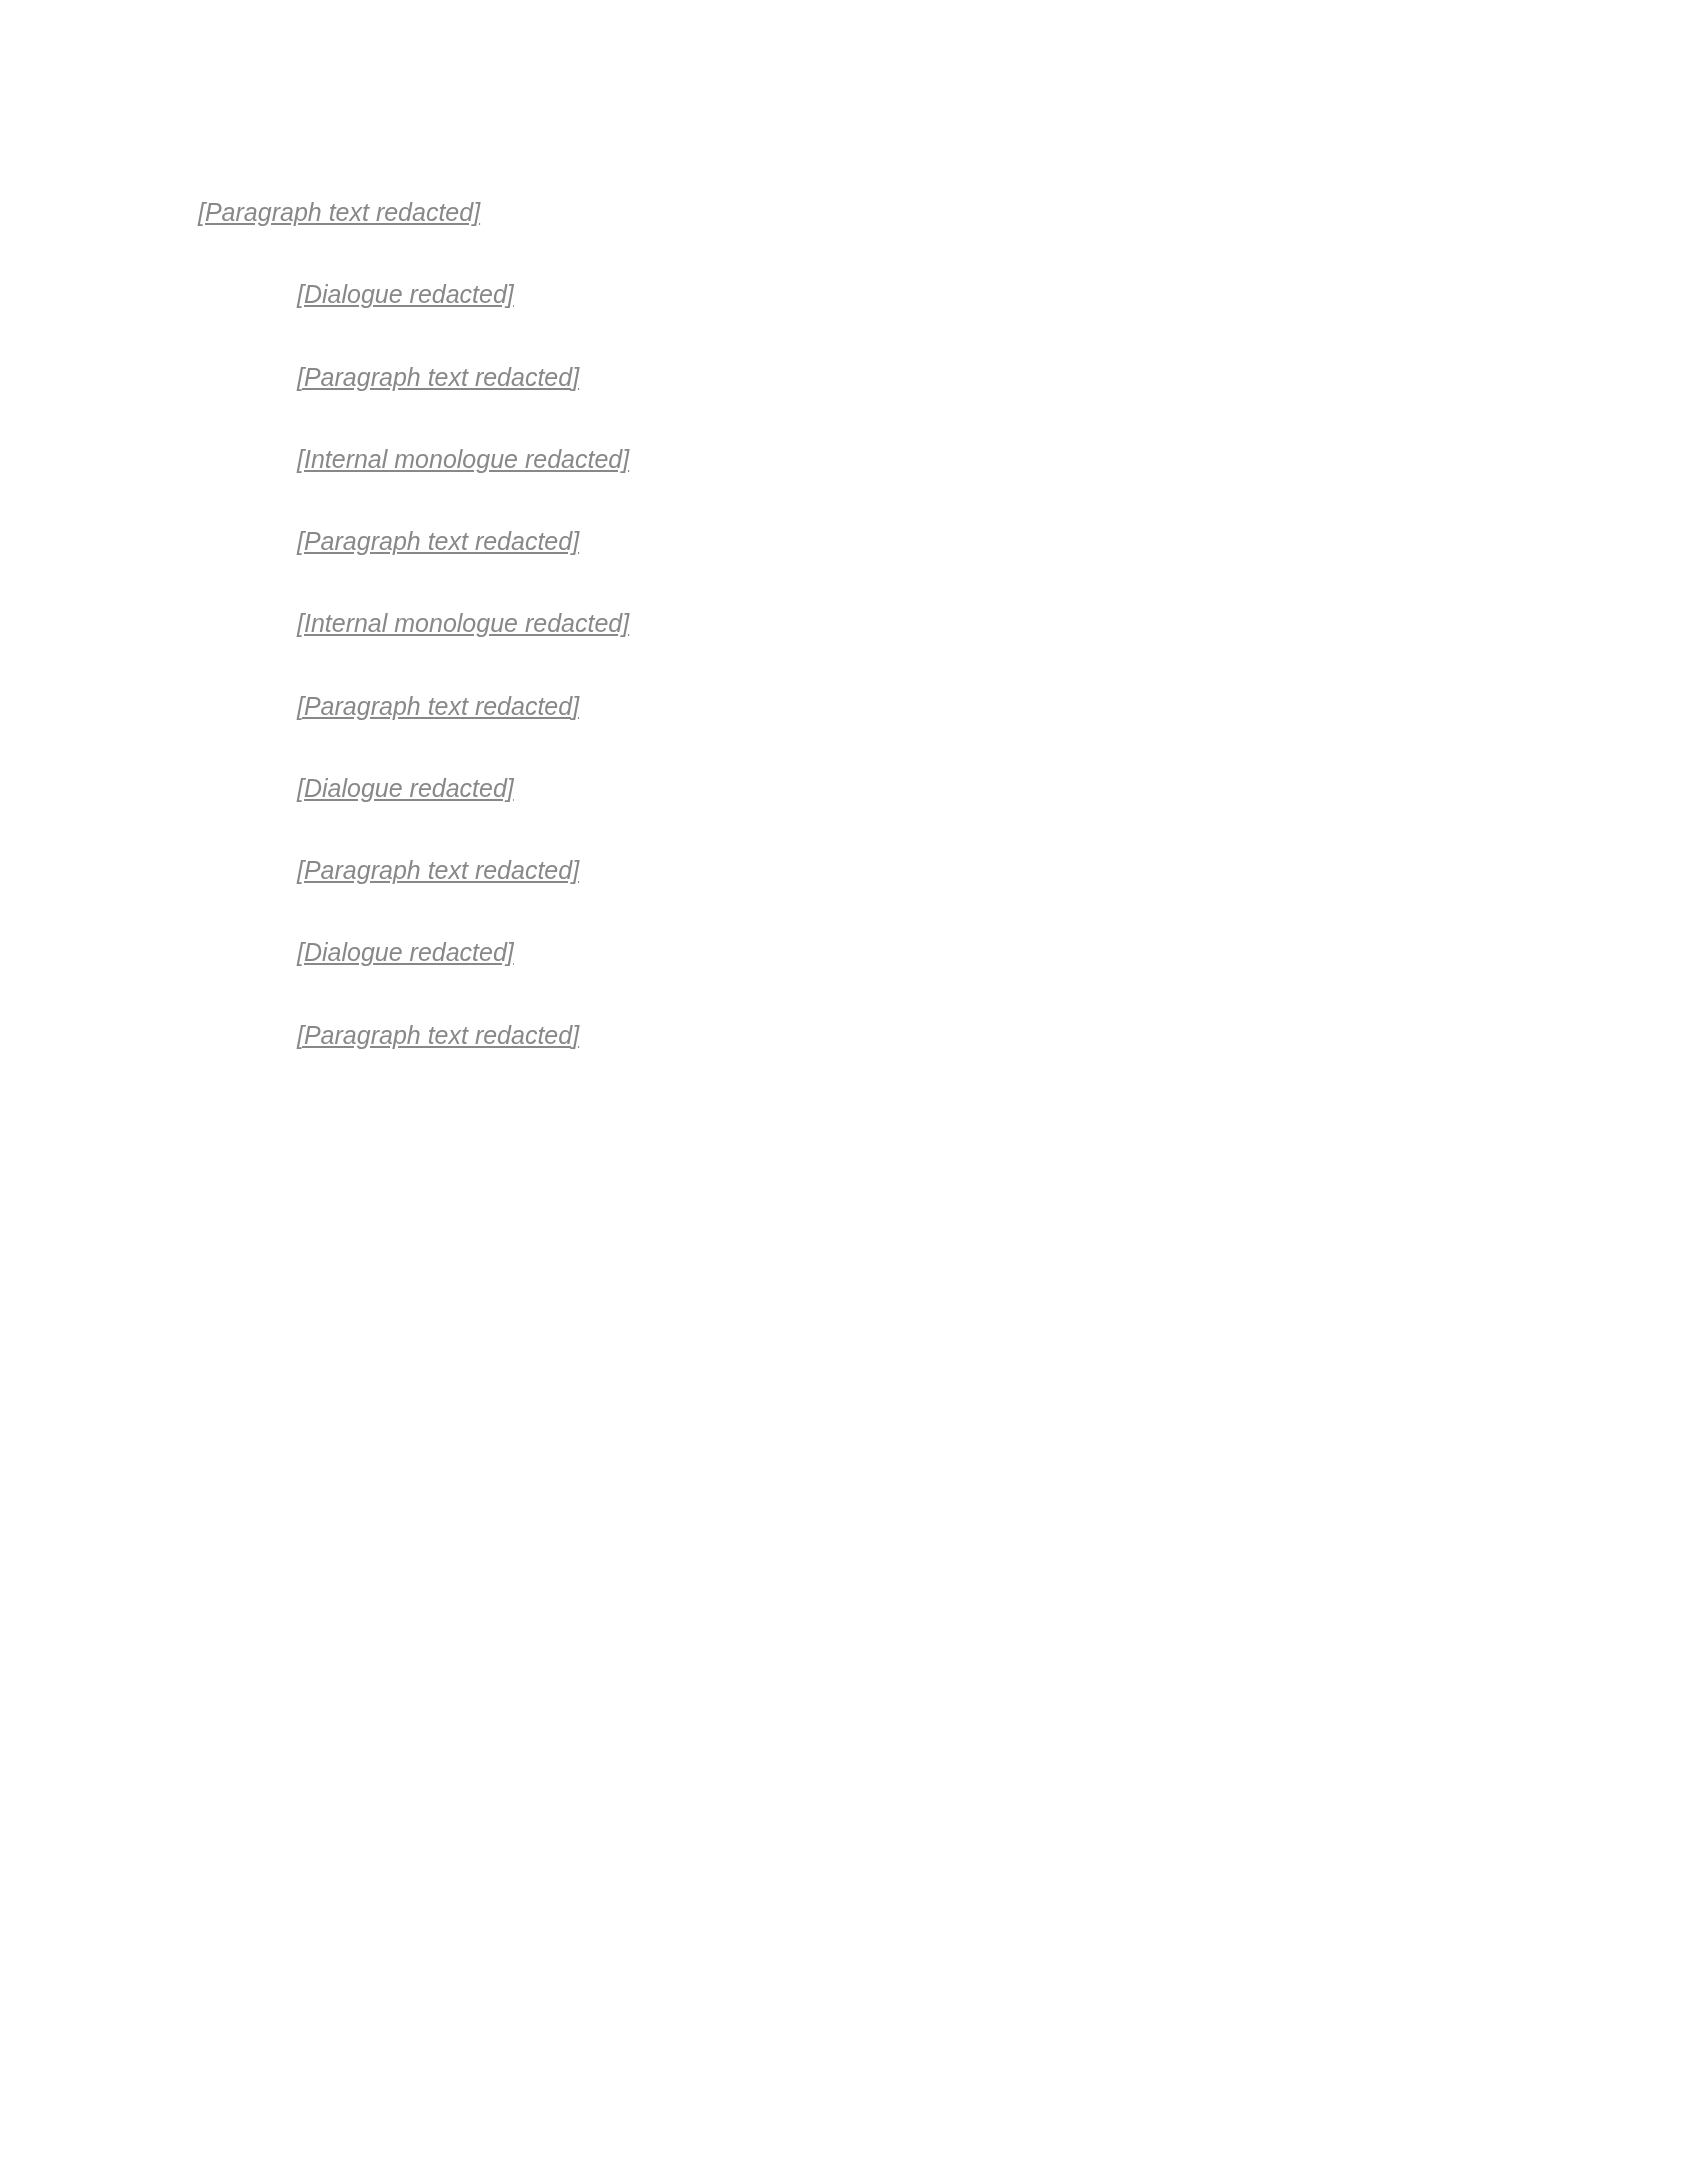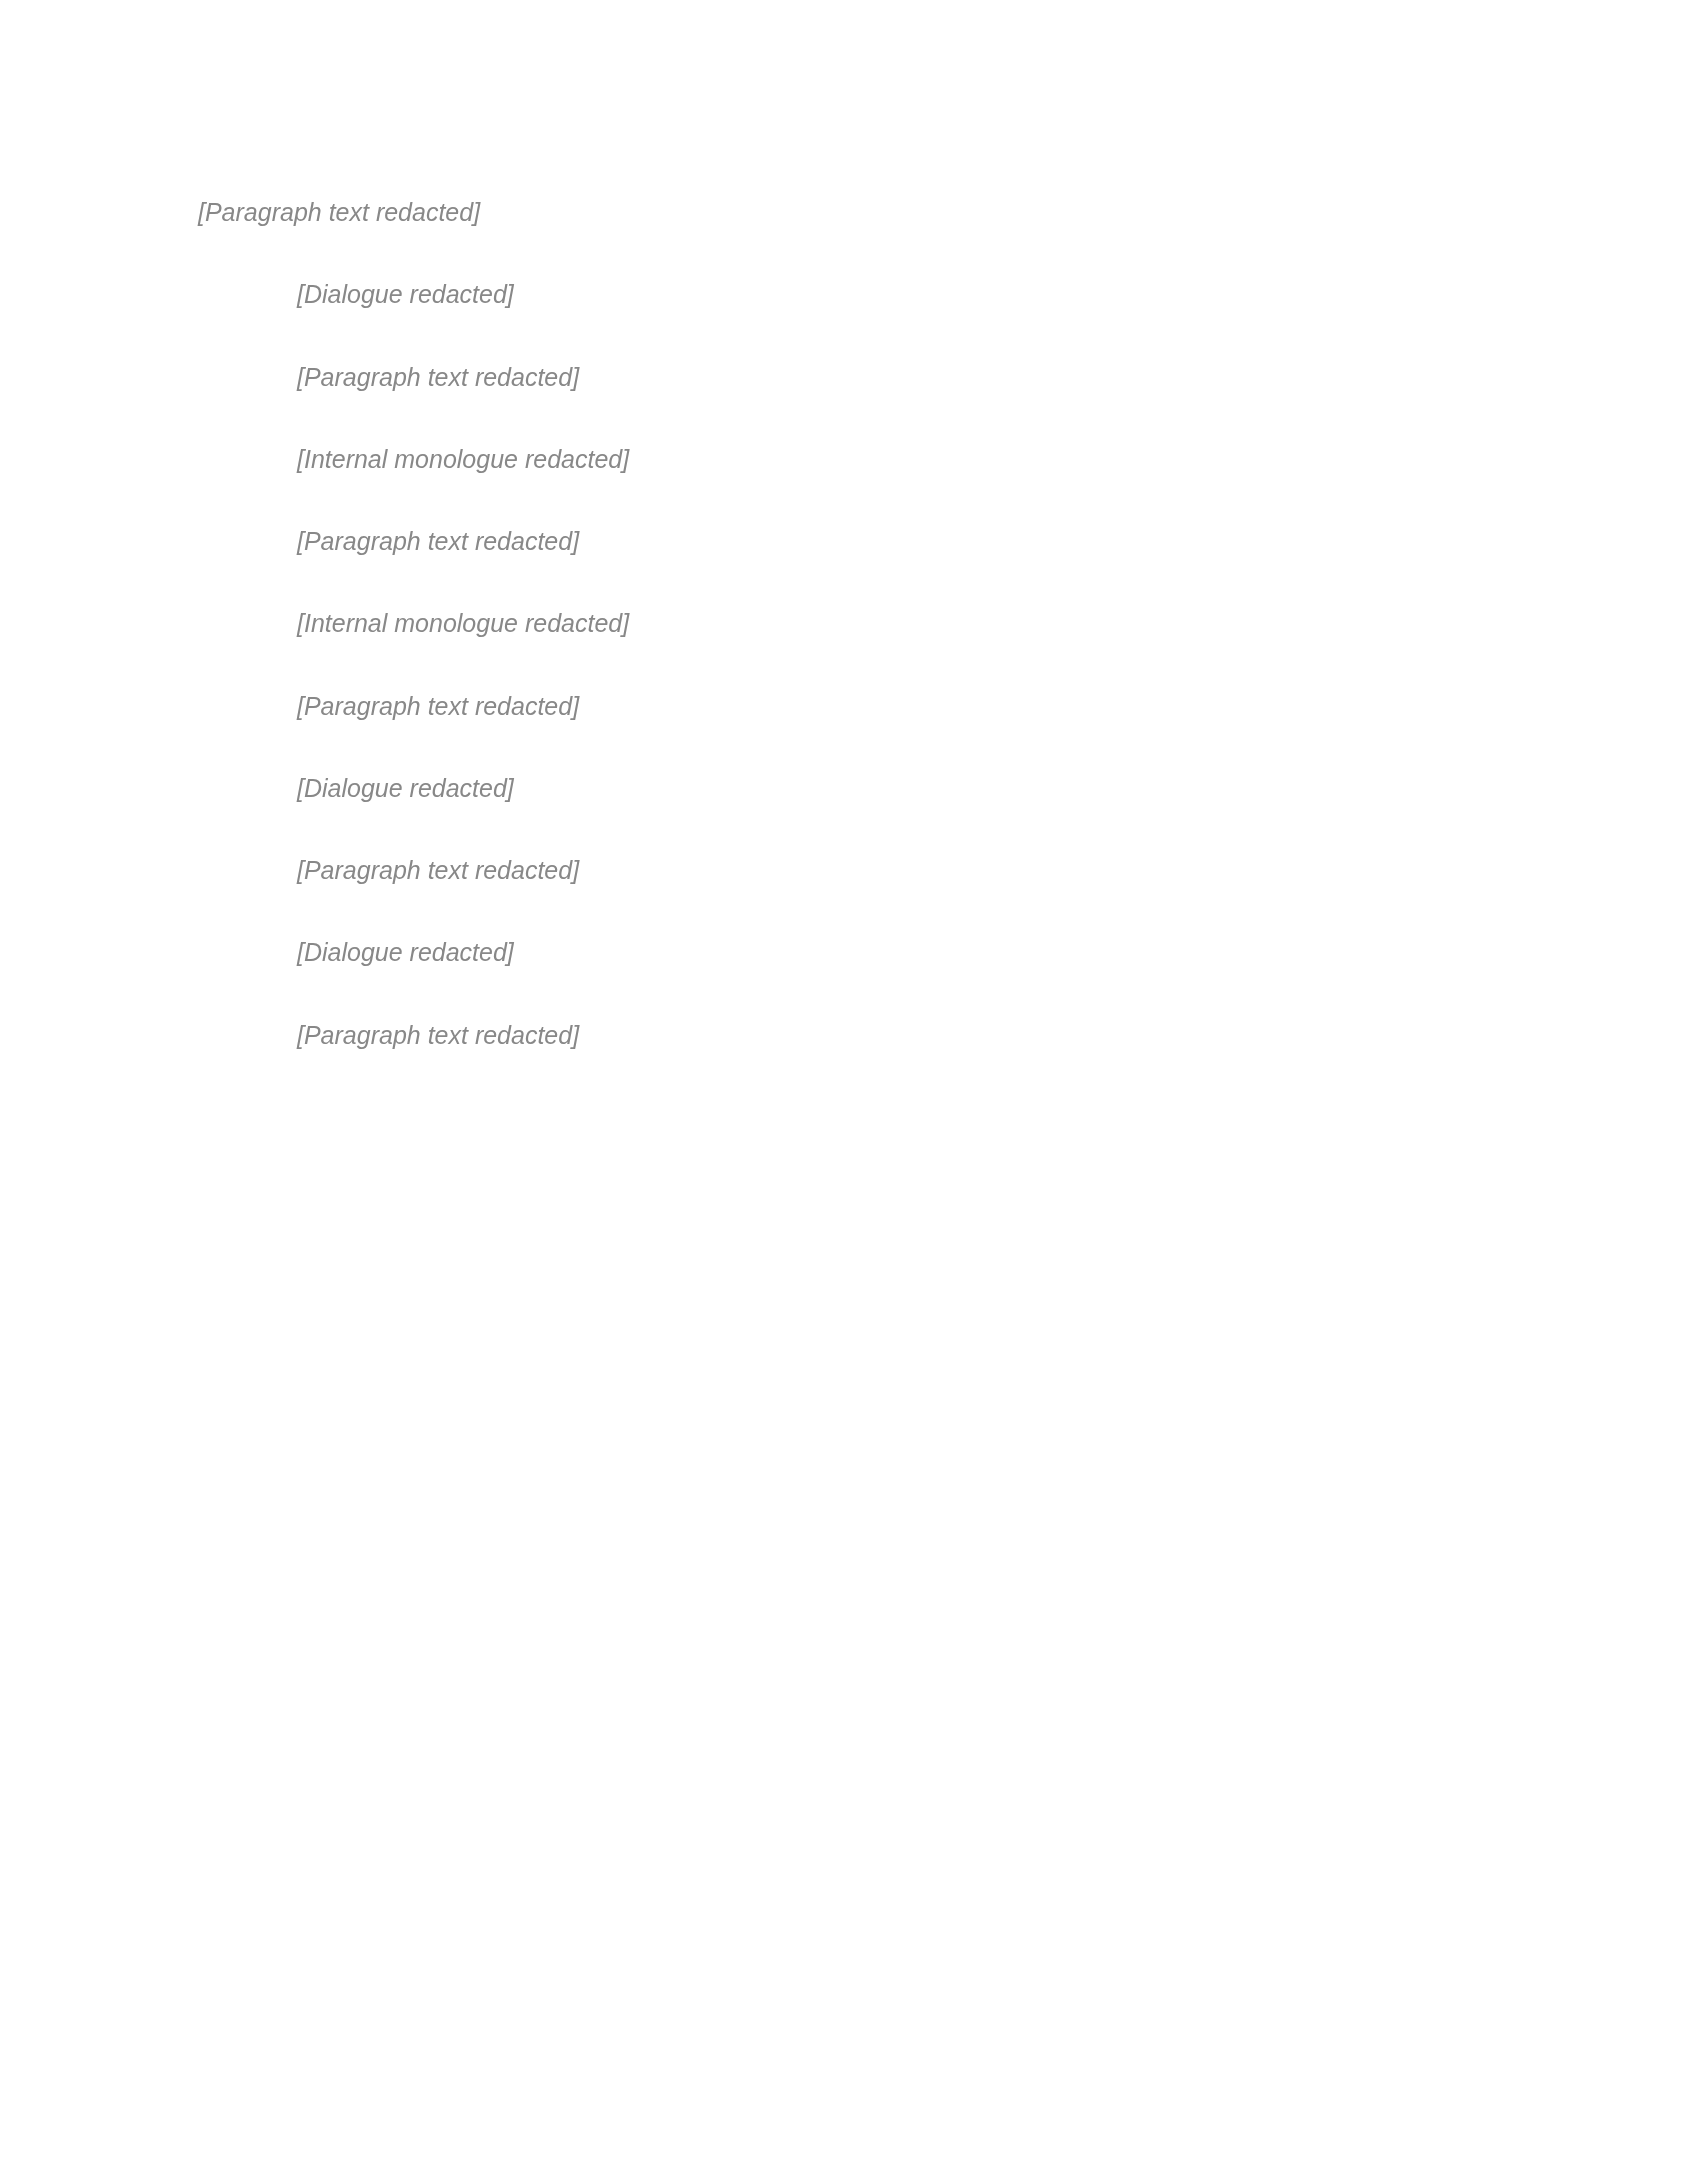--- a/index.html
+++ b/index.html
@@ -21,20 +21,21 @@
   .para {
     text-align: justify;
     margin: 0 0 41px 0;
   }
   .para.indented {
     text-indent: 99px;
   }
   .redaction-note {
     color: #888888;
     font-style: italic;
+    text-decoration: underline;
   }
 </style>
 </head>
 <body>
 
 <div class="page">
   <div id="paragraph-container">
       <p class="para redaction-note">[Paragraph text redacted]</p>
       <p class="para indented redaction-note">[Dialogue redacted]</p>
       <p class="para indented redaction-note">[Paragraph text redacted]</p>

